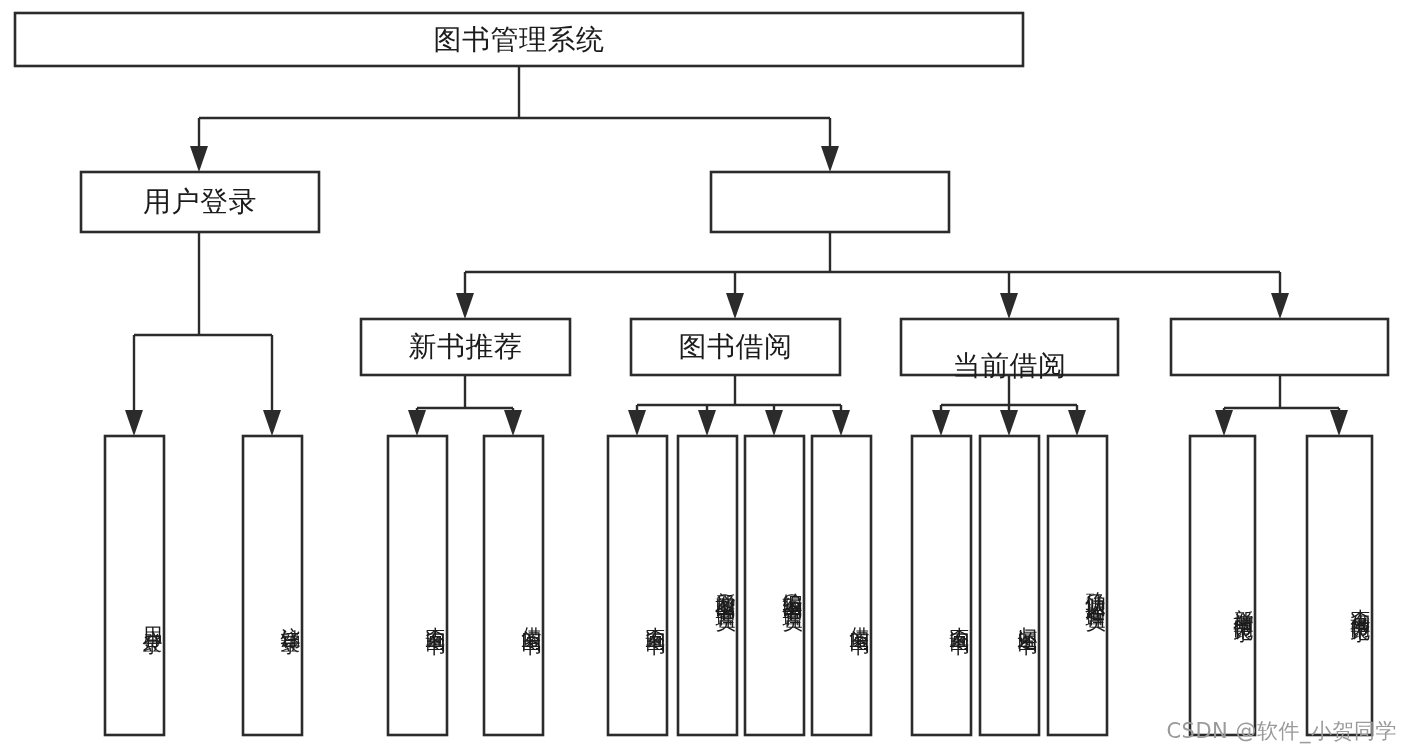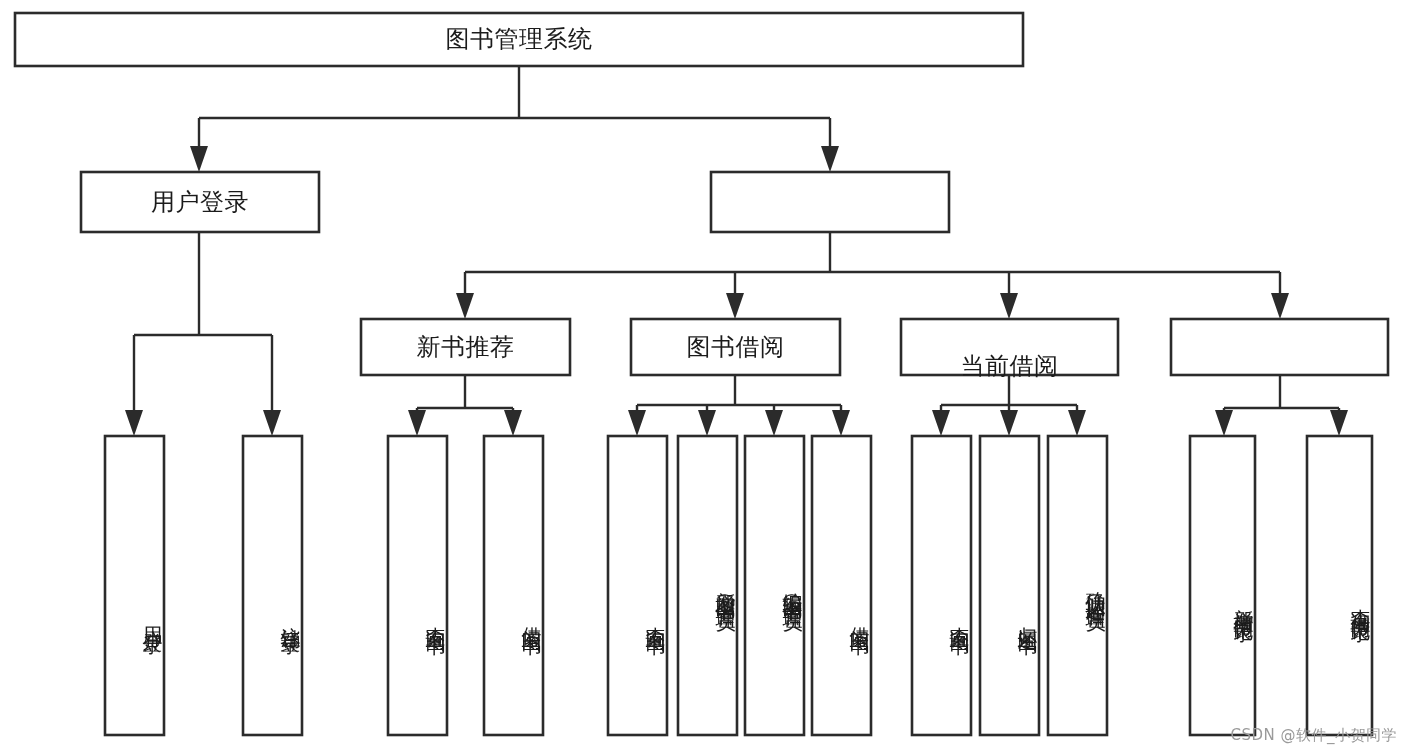--- a/index.html
+++ b/index.html
@@ -37,21 +37,21 @@
     fill: none;
     stroke-linecap: butt;
   }
   .arrow-head {
     fill: #2b2b2b;
     stroke: none;
   }
   .node-label {
     position: absolute;
     color: #1b1b1b;
-    font-size: 24px;
+    font-size: 28px;
     line-height: 1.18;
     letter-spacing: 0.5px;
     display: flex;
     align-items: center;
     justify-content: center;
     text-align: center;
     pointer-events: none;
     white-space: nowrap;
   }
   .node-label.vertical {
@@ -61,21 +61,21 @@
     letter-spacing: 3px;
     align-items: flex-start;
     padding-top: 4px;
     box-sizing: border-box;
     white-space: normal;
   }
   .watermark {
     position: absolute;
     right: 8px;
     bottom: 2px;
-    font-size: 15px;
+    font-size: 21px;
     color: #9a9a9a;
     letter-spacing: 0.5px;
     white-space: nowrap;
   }
 </style>
 </head>
 <body>
 
 <div id="diagram-root">
 

